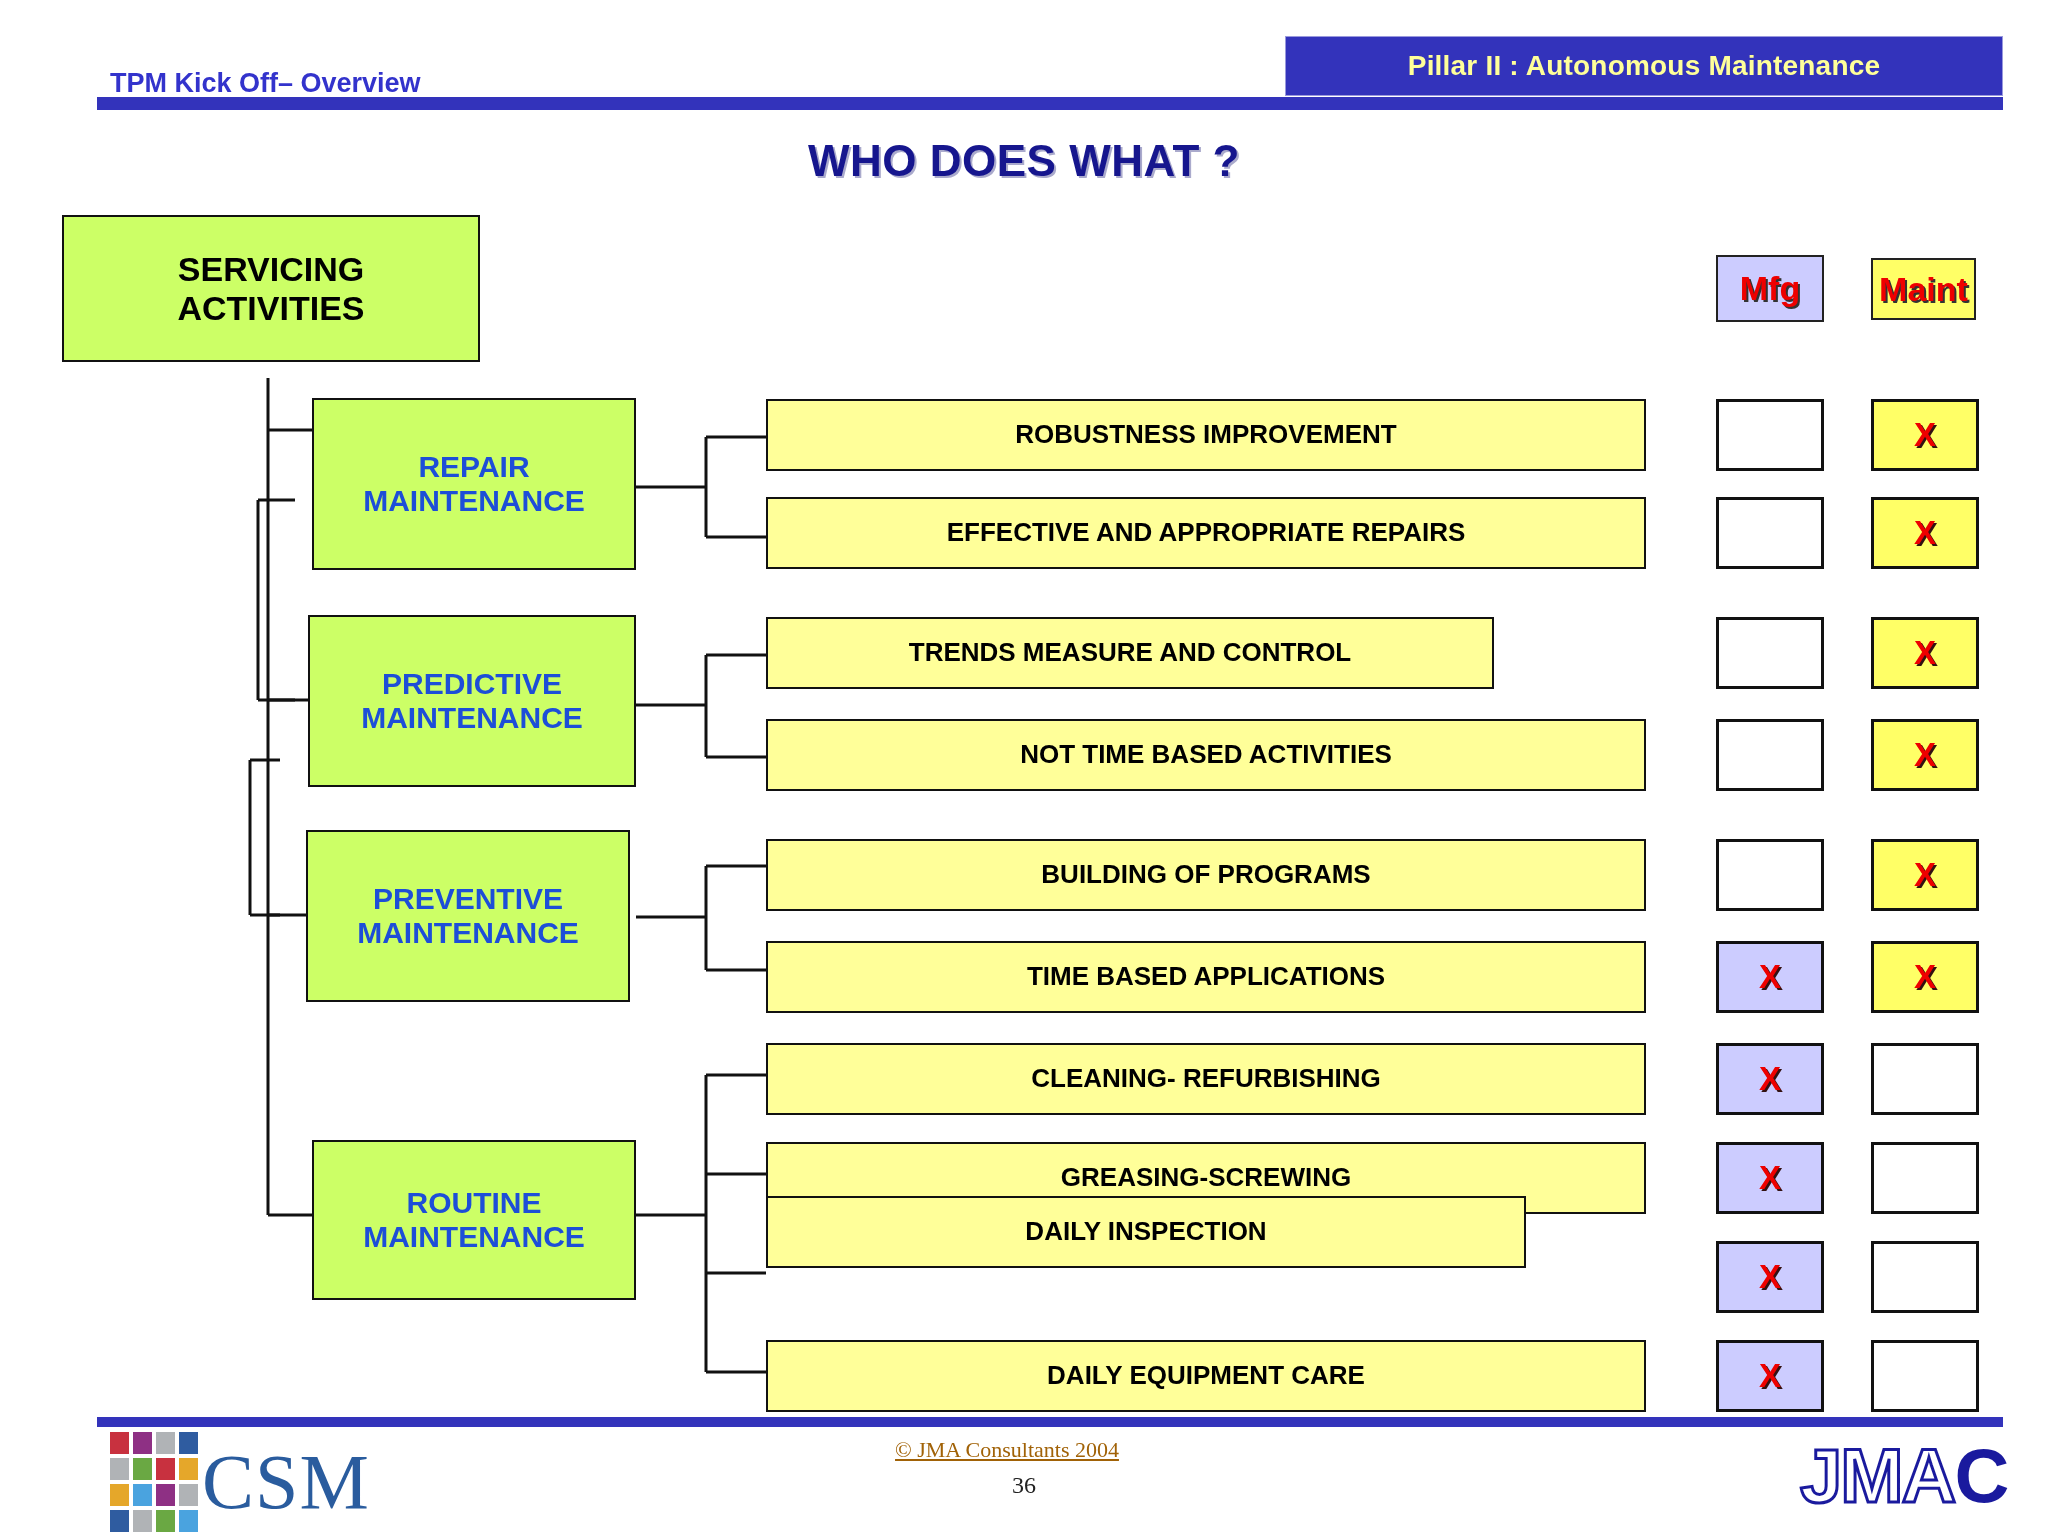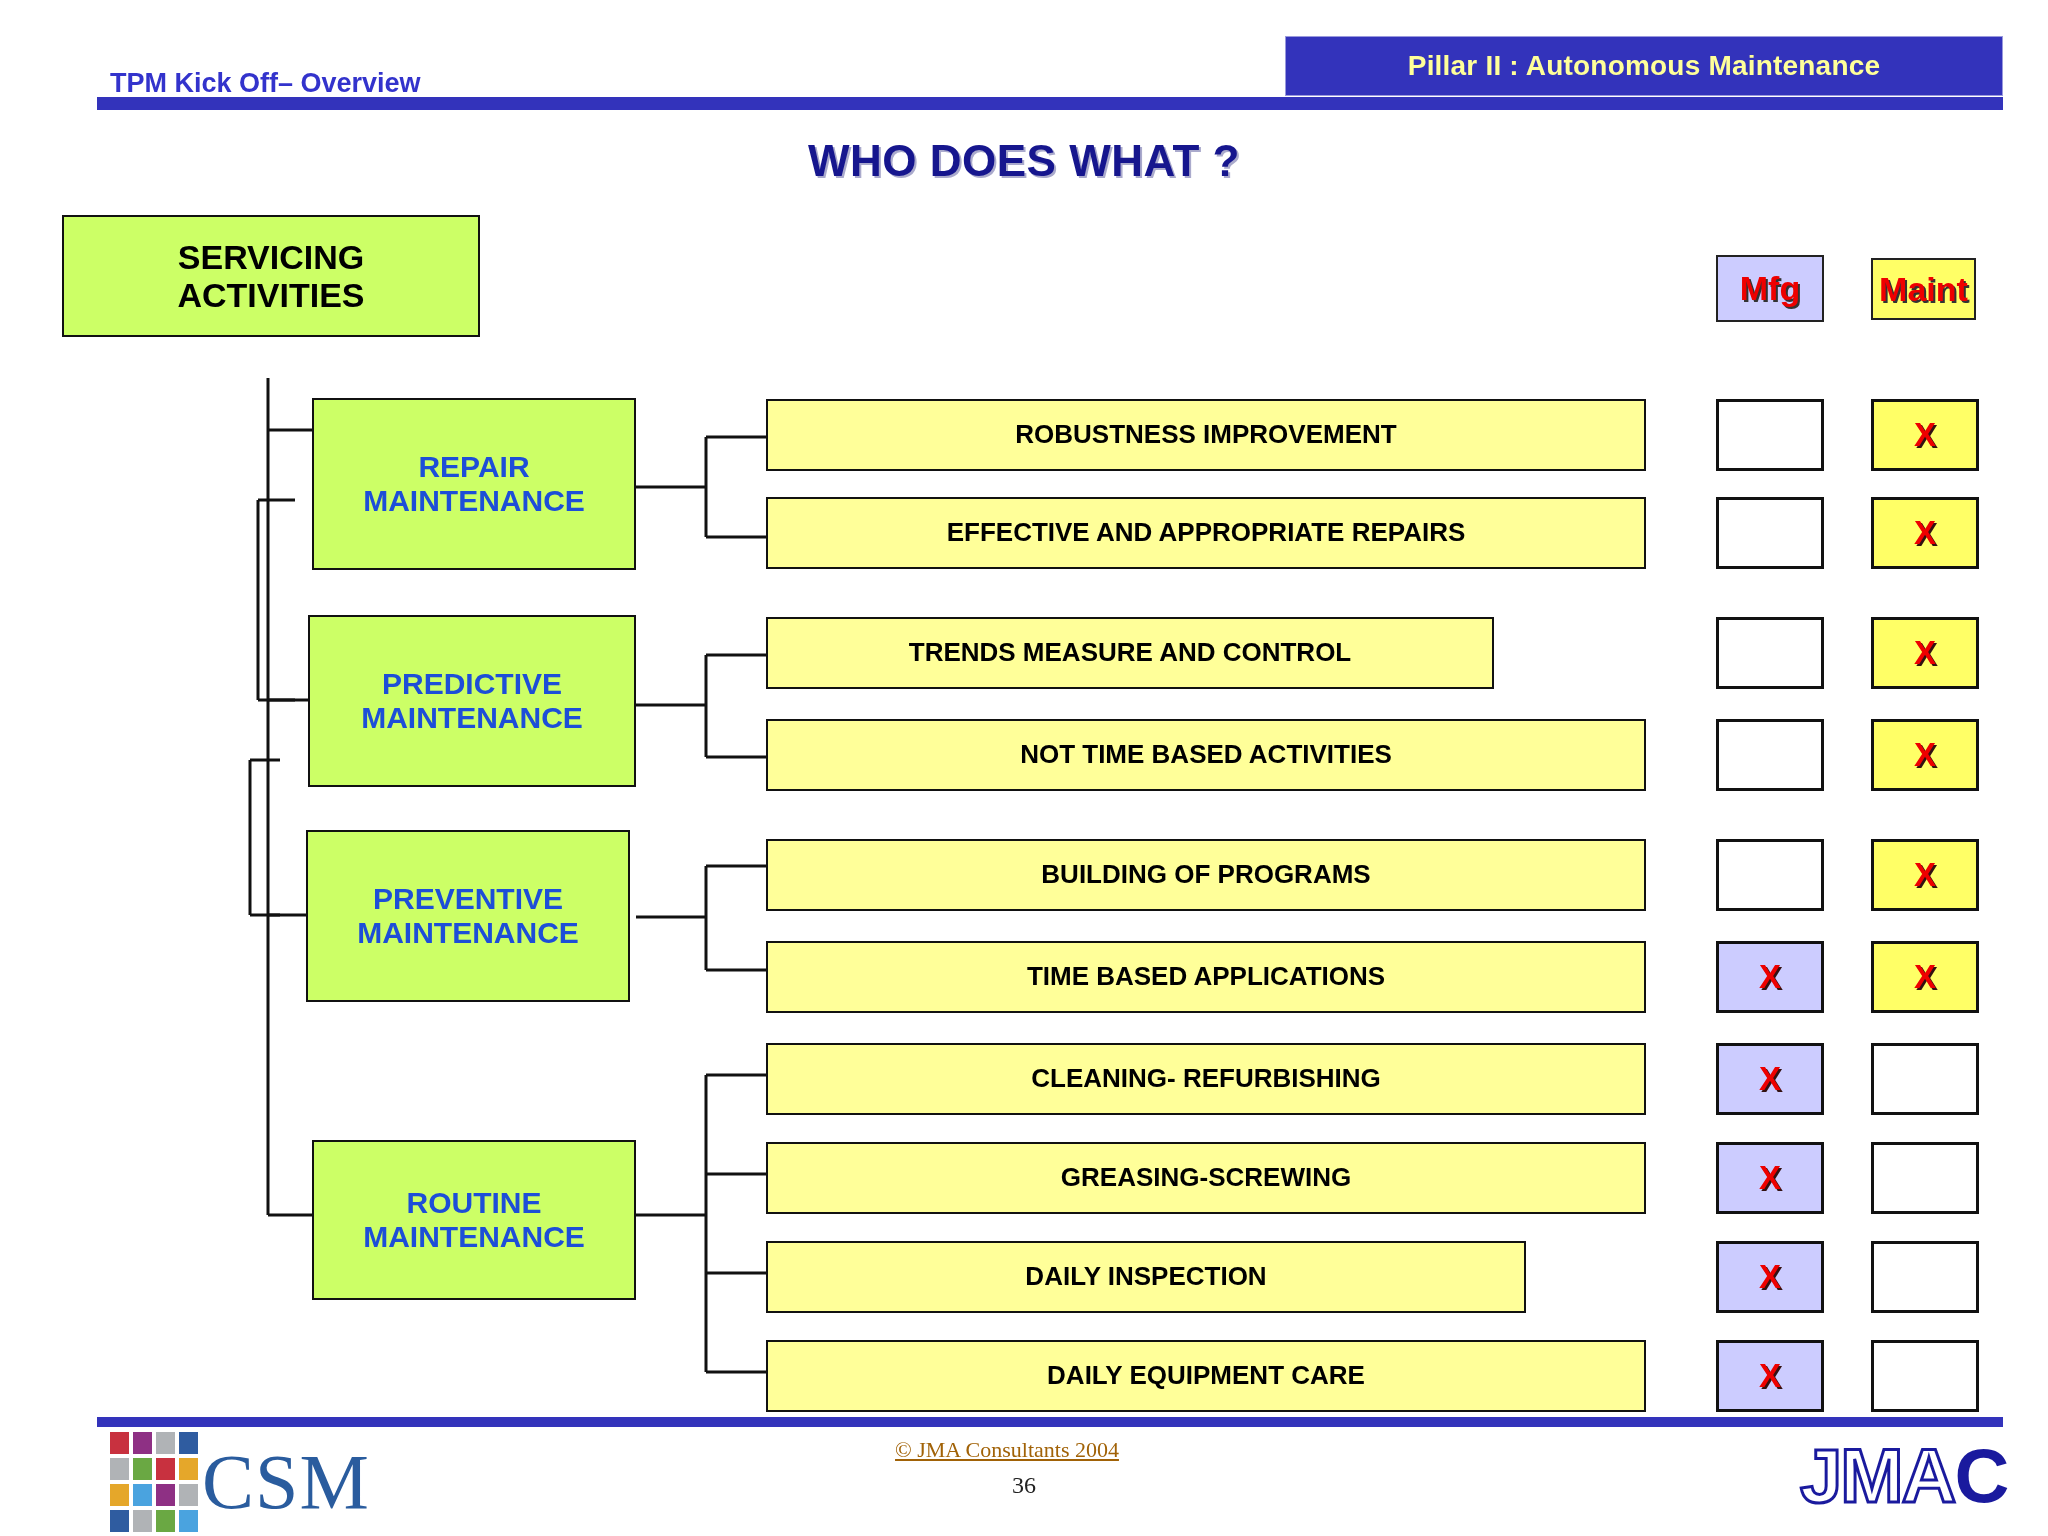--- a/index.html
+++ b/index.html
@@ -270,21 +270,21 @@
 
       <path d="M 636 1215 L 706 1215"></path>
       <path d="M 706 1075 L 706 1372"></path>
       <path d="M 706 1075 L 766 1075"></path>
       <path d="M 706 1174 L 766 1174"></path>
       <path d="M 706 1273 L 766 1273"></path>
       <path d="M 706 1372 L 766 1372"></path>
     </g>
   </svg>
 
-  <div class="node root-node" style="left:62px; top:215px; width:418px; height:122px;">
+  <div class="node root-node" style="left:62px; top:215px; width:418px; height:147px;">
     <div>
       <div>SERVICING</div>
       <div>ACTIVITIES</div>
     </div>
   </div>
 
   <div class="node cat-node" style="left:312px; top:398px; width:324px; height:172px;">
     <div>
       <div>REPAIR</div>
       <div>MAINTENANCE</div>
@@ -330,21 +330,21 @@
       </div>
       <div class="node act-node" style="left: 766px; top: 941px; width: 880px; height: 72px;">
         <span>TIME BASED APPLICATIONS</span>
       </div>
       <div class="node act-node" style="left: 766px; top: 1043px; width: 880px; height: 72px;">
         <span>CLEANING- REFURBISHING</span>
       </div>
       <div class="node act-node" style="left: 766px; top: 1142px; width: 880px; height: 72px;">
         <span>GREASING-SCREWING</span>
       </div>
-      <div class="node act-node" style="left: 766px; top: 1241px; width: 760px; height: 72px;">
+      <div class="node act-node" style="left: 766px; top: 1196px; width: 760px; height: 72px;">
         <span>DAILY INSPECTION</span>
       </div>
       <div class="node act-node" style="left: 766px; top: 1340px; width: 880px; height: 72px;">
         <span>DAILY EQUIPMENT CARE</span>
       </div>
     </div>
 
   <div class="col-head mfg" style="left:1716px; top:255px; width:108px; height:67px;">
     <span>Mfg</span>
   </div>

